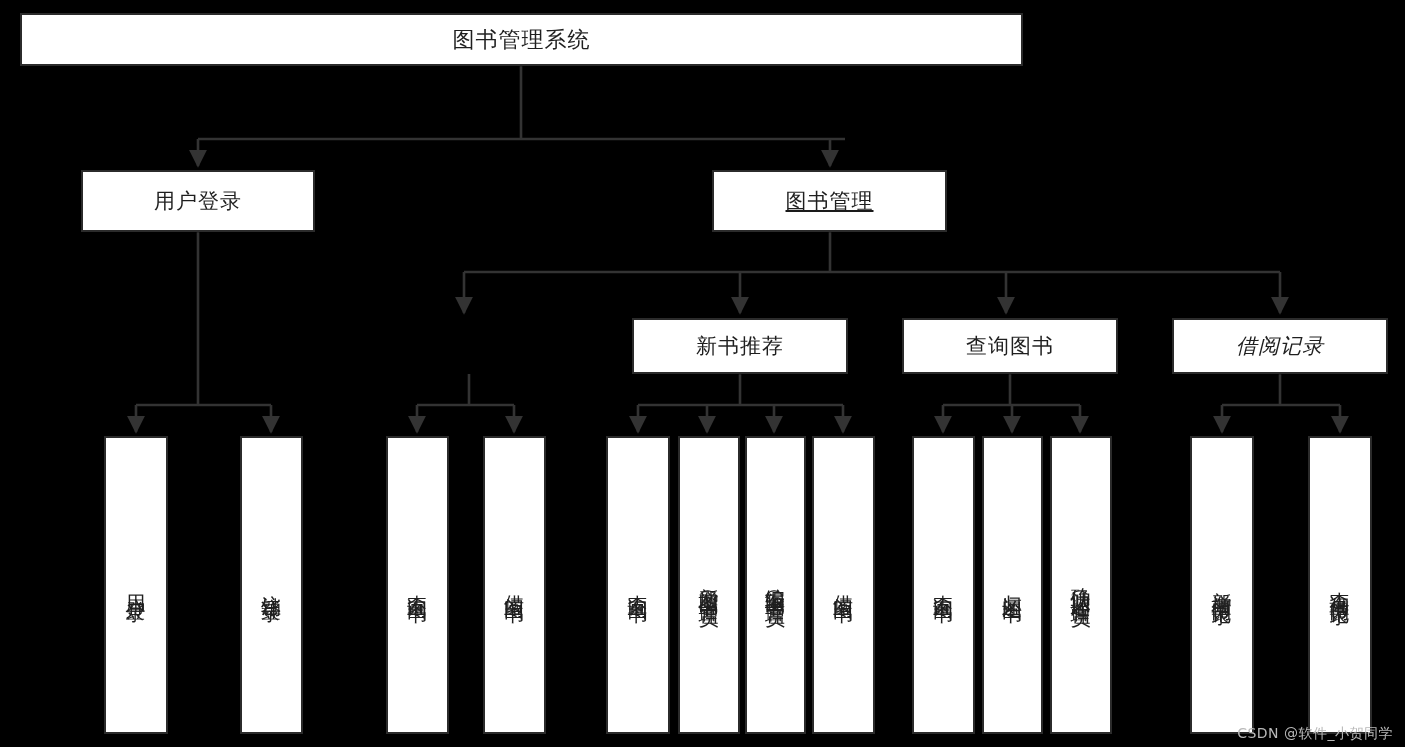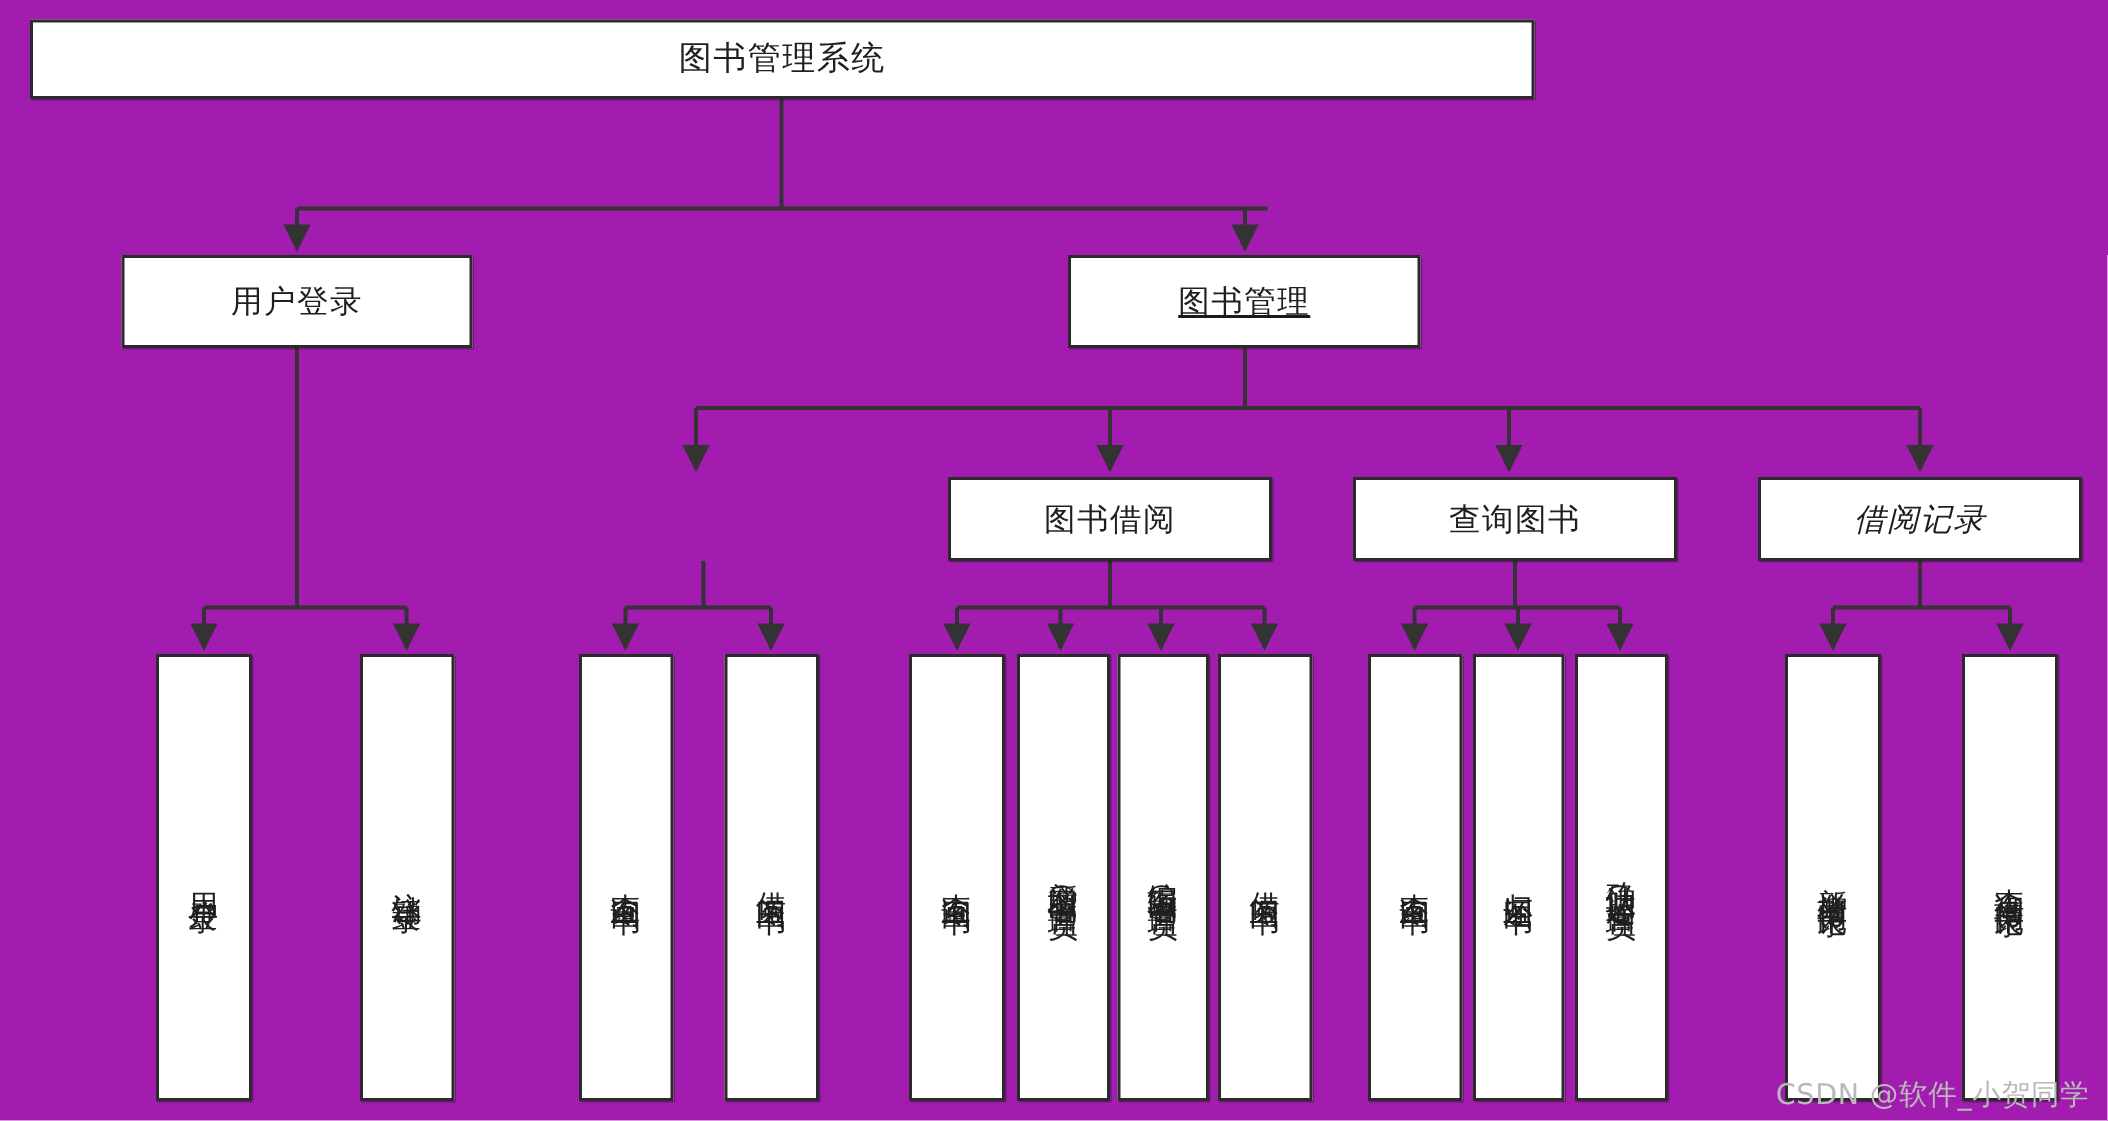--- a/index.html
+++ b/index.html
@@ -8,21 +8,21 @@
     background: #ffffff;
   }
   body {
     font-family: "DejaVu Sans", "Liberation Sans", sans-serif;
     color: #1a1a1a;
   }
   #canvas {
     position: relative;
     width: 1405px;
     height: 747px;
-    background: #a21caf;
+    background: #000000;
     overflow: hidden;
   }
   svg.edges {
     position: absolute;
     left: 0;
     top: 0;
     width: 1405px;
     height: 747px;
     pointer-events: none;
   }
@@ -51,21 +51,21 @@
     letter-spacing: 3px;
     line-height: 1.0;
     white-space: normal;
     max-height: 100%;
   }
   .node.root .node-label { font-size: 22px; }
   .watermark {
     position: absolute;
     right: 12px;
     bottom: 4px;
-    font-size: 19px;
+    font-size: 14px;
     color: #b9b9b9;
     letter-spacing: 0.5px;
     white-space: nowrap;
     user-select: none;
   }
 </style>
 </head>
 <body>
 
 <div id="canvas">
@@ -125,21 +125,21 @@
   </div>
 
   <div class="node" style="left:81px; top:170px; width:234px; height:62px;">
     <span class="node-label">用户登录</span>
   </div>
   <div class="node" style="left:712px; top:170px; width:235px; height:62px;text-decoration:underline;">
     <span class="node-label">图书管理</span>
   </div>
 
   <div class="node" style="left:632px; top:318px; width:216px; height:56px;">
-    <span class="node-label">图书借阅</span>
+    <span class="node-label">新书推荐</span>
   </div>
   <div class="node" style="left:902px; top:318px; width:216px; height:56px;">
     <span class="node-label">查询图书</span>
   </div>
   <div class="node" style="left:1172px; top:318px; width:216px; height:56px;font-style:italic;">
     <span class="node-label">借阅记录</span>
   </div>
 
   <div class="node vertical" style="left:104px; top:436px; width:64px; height:298px;">
     <span class="node-label">用户登录</span>

